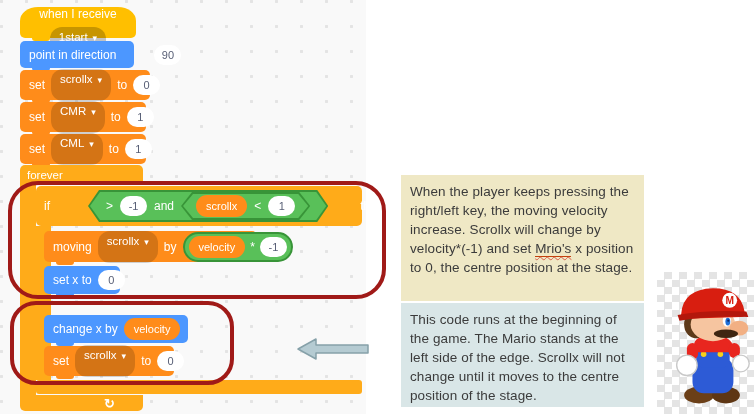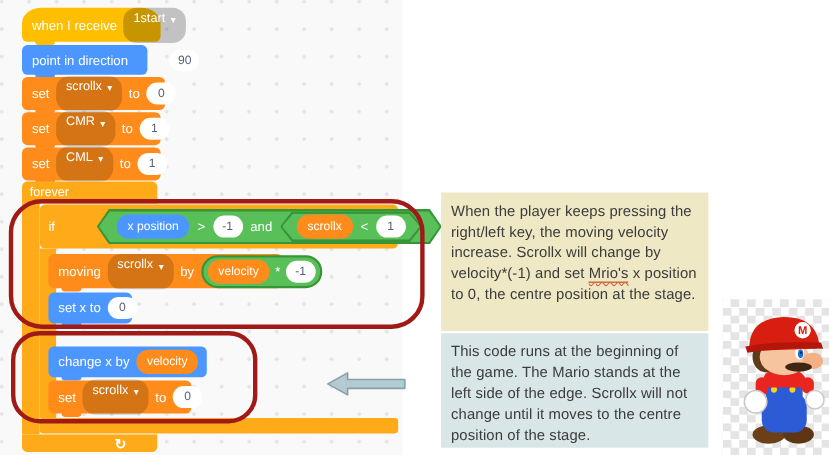--- a/index.html
+++ b/index.html
@@ -86,21 +86,21 @@
 
   .arrow-svg { position:absolute; left:296px; top:337px; }
 </style>
 </head>
 <body>
 
 <div class="canvas">
 
   <div class="workspace">
 
-    <div class="block hat" style="left:20px; top:7px; width:126px;">
+    <div class="block hat" style="left:20px; top:7px; width:116px;flex-direction:column;">
       <span>when I receive</span>
       <span class="dropdown" style="background:rgba(0,0,0,0.22);">
         <span>1start</span>
         <span class="dd-arrow">▾</span>
       </span>
     </div>
 
     <div class="block motion" style="left:20px; top:41px; width:114px;gap:38px;">
       <span>point in direction</span>
       <span class="oval">90</span>
@@ -141,21 +141,20 @@
     </div>
     <div class="spine" style="left:20px; top:185px; width:16px; height:210px;"></div>
     <div class="cbar" style="left:20px; top:395px; width:123px; height:16px; border-radius:0 0 5px 5px; display:flex; align-items:center;">
       <span class="loop-glyph">↻</span>
     </div>
 
     <div class="block control flat" style="left:36px; top:186px; width:326px; height:40px; padding:0 8px;gap:32px;">
       <span>if</span>
       <span class="hex-border" style="margin-left:6px;">
         <span class="hex">
-          <span class="pill-var pill-motion">x position</span>
           <span>&gt;</span>
           <span class="oval">-1</span>
           <span>and</span>
           <span class="hex-border hex-sm">
             <span class="hex">
               <span class="pill-var">scrollx</span>
               <span>&lt;</span>
               <span class="oval">1</span>
             </span>
           </span>

